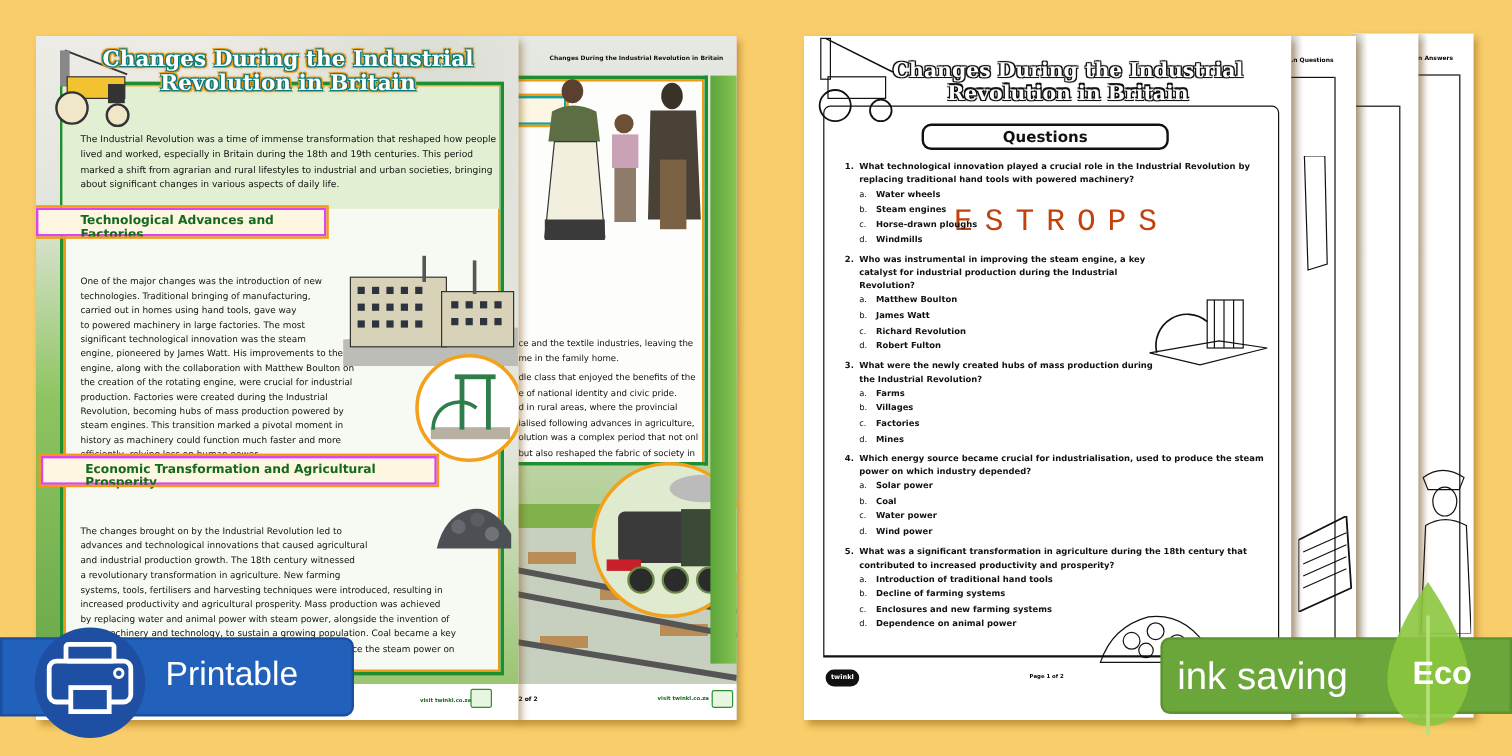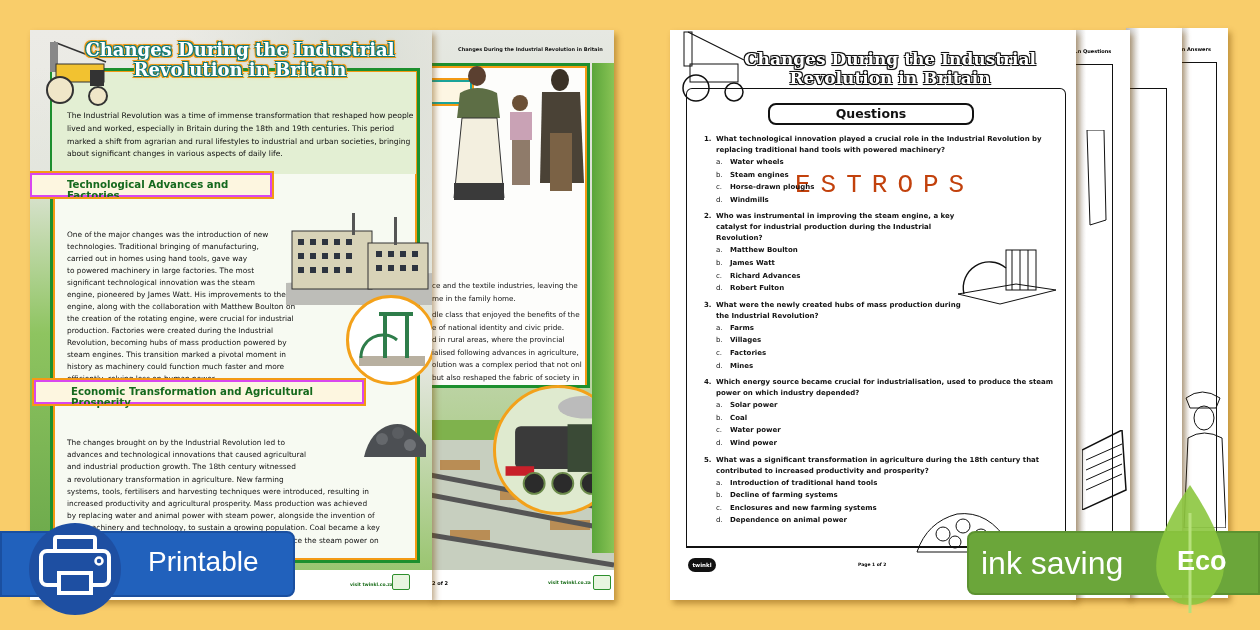--- a/index.html
+++ b/index.html
@@ -76,21 +76,21 @@
   #r1 .watermark { position:absolute; left:125px; top:140px; font-family:Liberation Mono, monospace; font-size:26px; letter-spacing:10px; color:#c2410c; }
   #r1 .engine { position:absolute; left:286px; top:214px; width:102px; height:62px; }
   #r1 .coal { position:absolute; left:243px; top:478px; width:100px; height:46px; }
   #r1 .footer { position:absolute; left:0; top:520px; width:406px; height:50px; }
   #r1 .logo { position:absolute; left:18px; top:8px; width:28px; height:14px; border-radius:8px; background:#111; color:#fff; font-size:5.5px; font-weight:bold; text-align:center; line-height:14px; }
   #r1 .pg { position:absolute; left:188px; top:12px; font-size:4.5px; font-weight:bold; }
 
   
   .printable { position:absolute; left:0; top:531px; width:295px; height:66px; background:#2161bc; border-radius:0 8px 8px 0; border:2px solid #1a4fa0; }
   .printable .circle { position:absolute; left:27px; top:-10px; width:92px; height:92px; border-radius:50%; background:#1e4fa2; }
-  .printable .label { position:absolute; left:136px; top:13px; font-family:"Liberation Sans", sans-serif; font-size:28px; color:#fff;margin-left:10px; }
+  .printable .label { position:absolute; left:136px; top:13px; font-family:"Liberation Sans", sans-serif; font-size:28px; color:#fff; }
   .eco { position:absolute; left:967px; top:531px; width:293px; height:64px; background:#6ba63a; border-radius:8px 0 0 8px; border:2px solid #5c9230; }
   .eco .label { position:absolute; left:12px; top:12px; font-family:"Liberation Sans", sans-serif; font-size:32px; color:#fff; }
   .eco .leaf { position:absolute; left:182px; top:-50px; width:78px; height:130px; }
   .eco .eco-txt { position:absolute; left:208px; top:13px; font-family:"Liberation Sans", sans-serif; font-weight:bold; font-size:27px; color:#fff; }
 </style>
 </head>
 <body>
 
 <div class="page" id="p2">
   <div class="bgtex"></div>
@@ -337,21 +337,21 @@
       <div class="opt">
           <span class="olabel">a.</span>
           <span>Matthew Boulton</span>
         </div>
       <div class="opt">
           <span class="olabel">b.</span>
           <span>James Watt</span>
         </div>
       <div class="opt">
           <span class="olabel">c.</span>
-          <span>Richard Advances</span>
+          <span>Richard Revolution</span>
         </div>
       <div class="opt">
           <span class="olabel">d.</span>
           <span>Robert Fulton</span>
         </div>
     </div>
     <div class="q">
       <div class="qtext" style="width:270px">
           <span class="qnum">3.</span>
           <span>What were the newly created hubs of mass production during the Industrial Revolution?</span>

